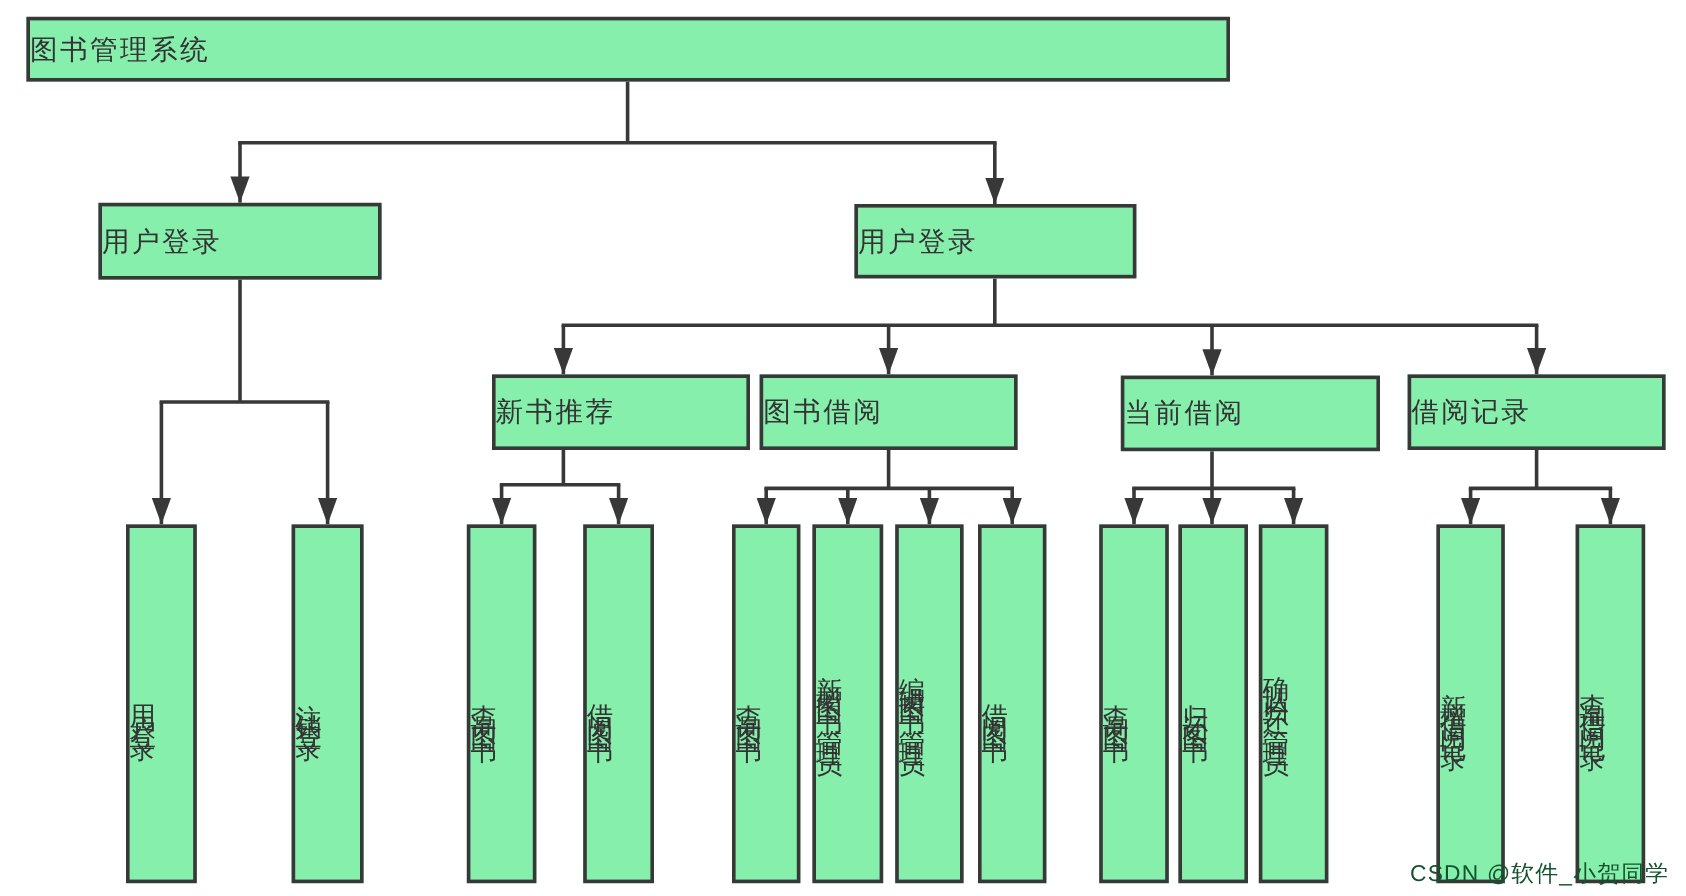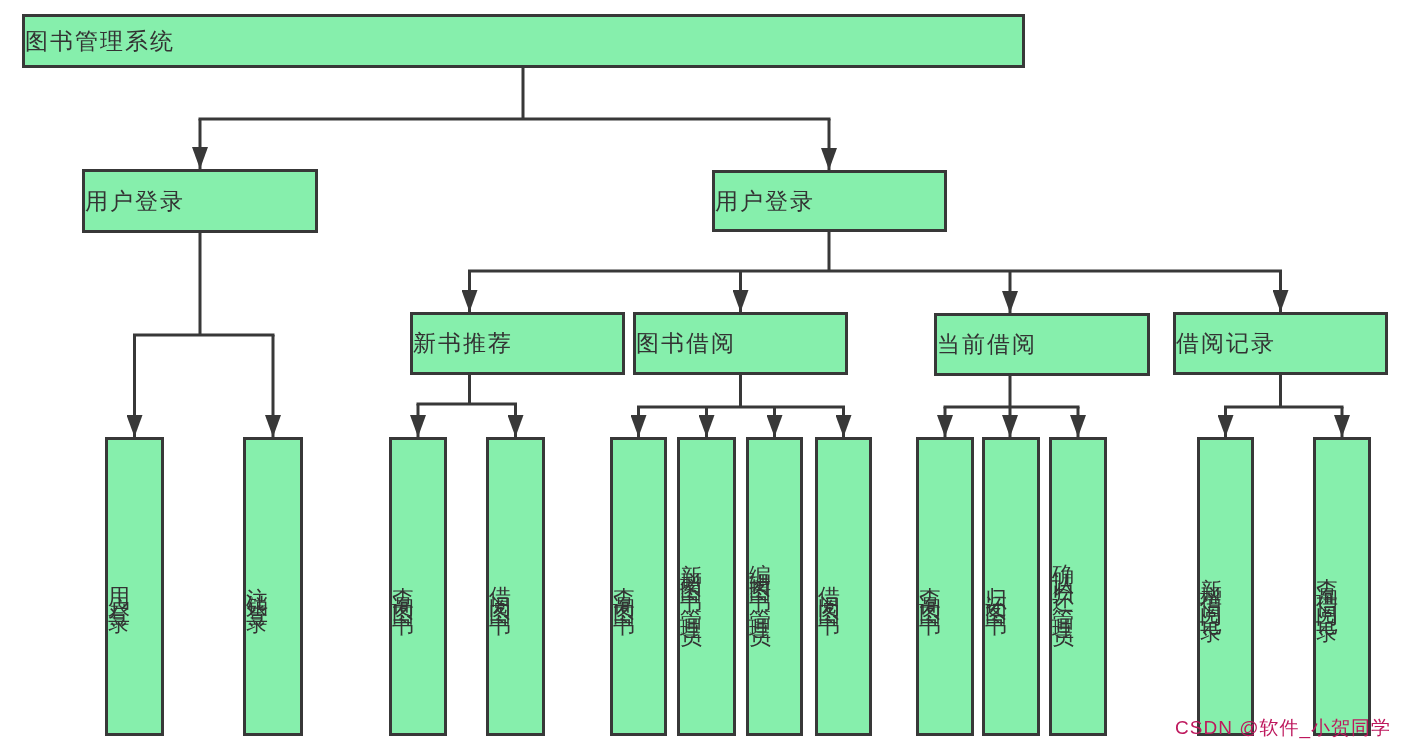--- a/index.html
+++ b/index.html
@@ -12,21 +12,21 @@
     position:absolute;box-sizing:border-box;background:#86efac;
     border:3px solid #383838;display:flex;align-items:center;justify-content:flex-start;
   }
   .h-label{font-size:23px;letter-spacing:2px;color:#333333;white-space:nowrap;}
   .v-label{
     writing-mode:vertical-rl;text-orientation:mixed;
     font-size:22px;letter-spacing:9px;line-height:1;color:#333333;
   }
   .watermark{
     position:absolute;right:14px;bottom:6px;z-index:5;
-    font-size:19px;letter-spacing:1px;color:#be185d;white-space:nowrap;
+    font-size:19px;letter-spacing:1px;color:#14532d;white-space:nowrap;
   }
 </style>
 </head>
 <body>
 
 <div class="stage">
 
   <svg class="wires" viewBox="0 0 1405 747">
     <defs>
       <marker id="arrow" markerUnits="userSpaceOnUse" markerWidth="22" markerHeight="16" refX="22" refY="8" orient="auto">

